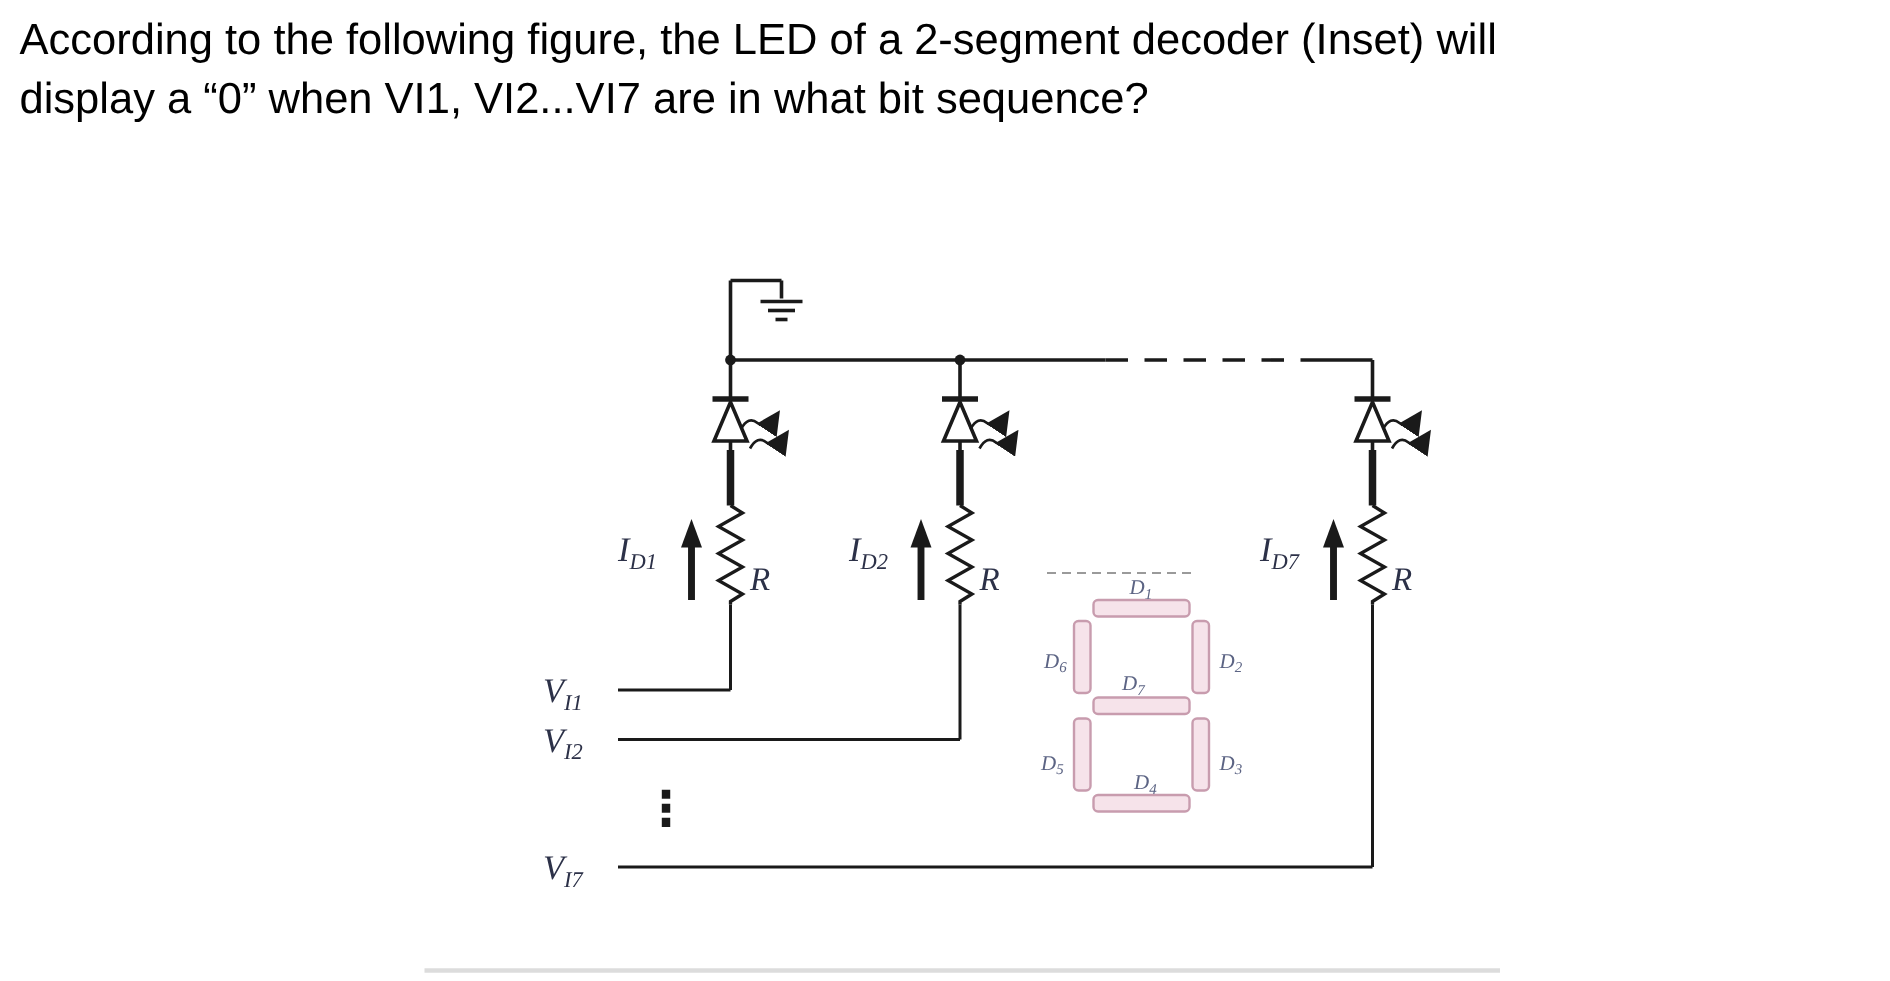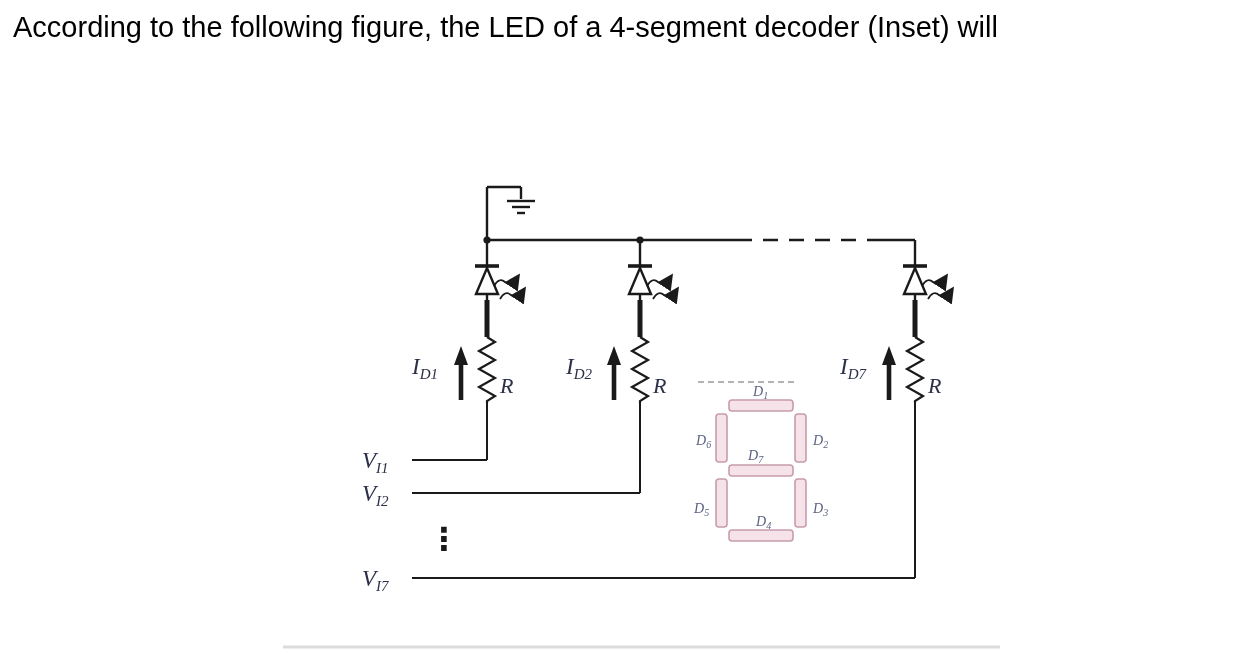--- a/index.html
+++ b/index.html
@@ -19,21 +19,22 @@
   .rlabel{font-family:"Liberation Serif", serif;font-style:italic;font-size:22px;fill:#2c3148;}
   .seg{stroke:#c89cae;stroke-width:1.6;}
   .ellipsis{font-family:"DejaVu Sans", sans-serif;font-size:32px;fill:#1a1a1a;font-weight:bold;}
 </style>
 </head>
 <body>
 
 <div class="page">
 
   <div class="question">
-    <div>According to the following figure, the LED of a 4-segment decoder (Inset) will</div>
+    <div>According to the following figure, the LED of a 2-segment decoder (Inset) will</div>
+    <div>display a “0” when VI1, VI2...VI7 are in what bit sequence?</div>
   </div>
 
   <svg width="1260" height="654" viewBox="0 0 1260 654">
     <defs>
       <marker id="sq-arrow" markerWidth="9" markerHeight="9" refX="6" refY="4.5" orient="auto">
         <path d="M0,0 L9,4.5 L0,9 z" fill="#1a1a1a"></path>
       </marker>
 
       <g id="branch-unit" stroke="#1a1a1a">
         <line x1="0" y1="0" x2="0" y2="26" stroke-width="2.4"></line>

